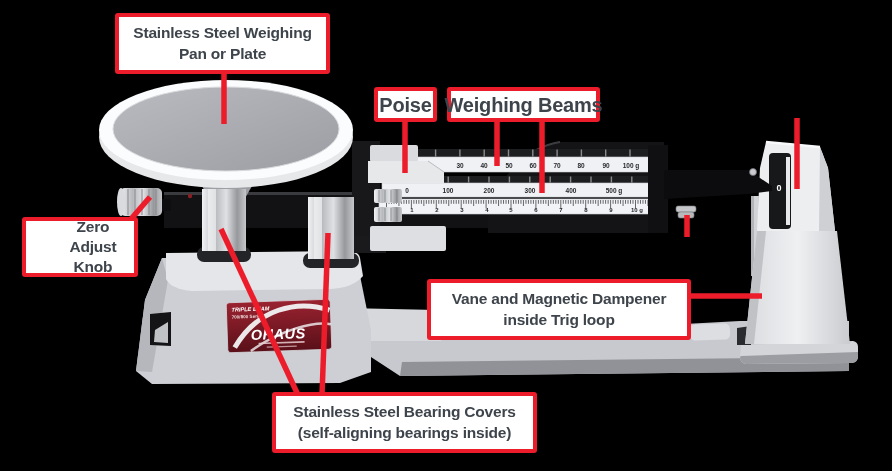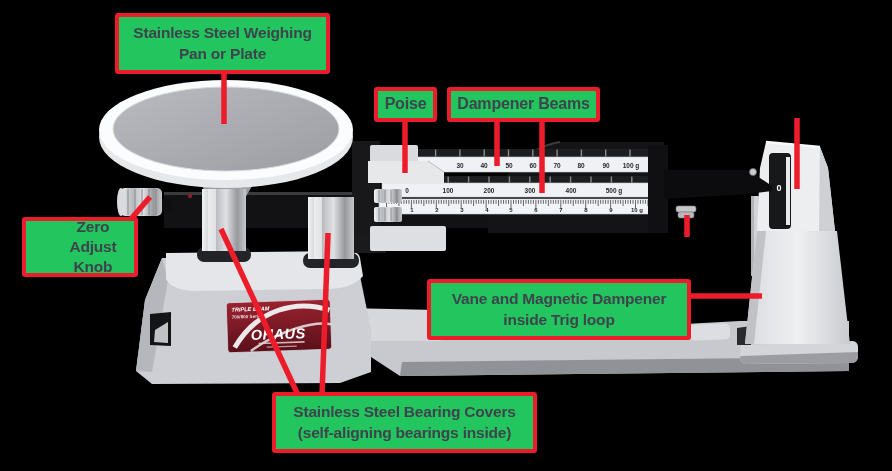--- a/index.html
+++ b/index.html
@@ -2,26 +2,26 @@
 <html><head>
 <meta charset="utf-8">
 <style>
   html,body{margin:0;padding:0;background:#000;}
   .stage{position:relative;width:892px;height:471px;background:#000;overflow:hidden;
          font-family:"Liberation Sans",sans-serif;}
   .stage svg{position:absolute;left:0;top:0;}
   svg text{font-family:"Liberation Sans",sans-serif;}
   .callout{
     position:absolute;box-sizing:border-box;
-    background:#22c55e;border:4px solid #ec1c2b;border-radius:3px;
+    background:#ffffff;border:4px solid #ec1c2b;border-radius:3px;
     color:#3e444b;font-weight:700;text-align:center;
     display:flex;align-items:center;justify-content:center;
     font-size:15.5px;line-height:1.3;letter-spacing:-0.2px;padding:0 3px;
   }
-  .callout.single{font-size:16px;white-space:nowrap;}
+  .callout.single{font-size:20px;white-space:nowrap;}
 </style>
 </head>
 <body>
 
 <div class="stage">
 
   <svg id="scale" width="892" height="471" viewBox="0 0 892 471">
     <defs>
       <linearGradient id="silverV" x1="0" y1="0" x2="1" y2="0">
         <stop offset="0" stop-color="#f2f3f5"></stop>
@@ -363,21 +363,21 @@
 
   <div class="callout" style="left:115px;top:13px;width:215px;height:61px;">
     <span>Stainless Steel Weighing Pan or Plate</span>
   </div>
 
   <div class="callout single" style="left:374px;top:87px;width:63px;height:35px;">
     <span>Poise</span>
   </div>
 
   <div class="callout single" style="left:447px;top:87px;width:153px;height:35px;">
-    <span>Dampener Beams</span>
+    <span>Weighing Beams</span>
   </div>
 
 
   <div class="callout" style="left:22px;top:217px;width:116px;height:60px;padding-left:29px;">
     <span>Zero Adjust Knob</span>
   </div>
 
 
   <div class="callout" style="left:427px;top:279px;width:264px;height:61px;">
     <span>Vane and Magnetic Dampener inside Trig loop</span>

